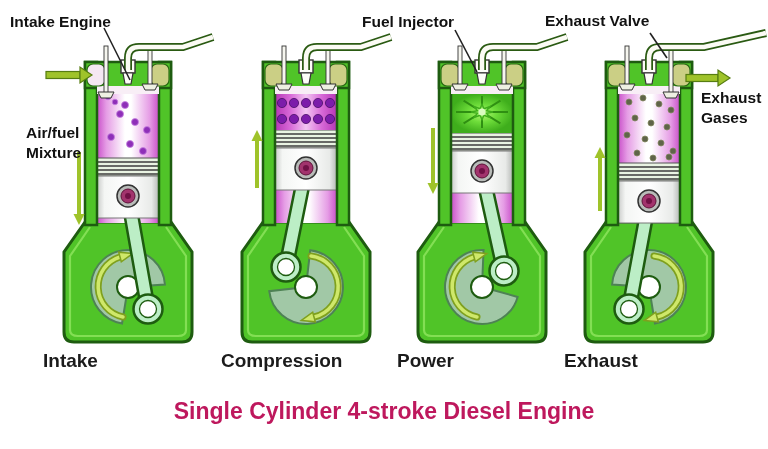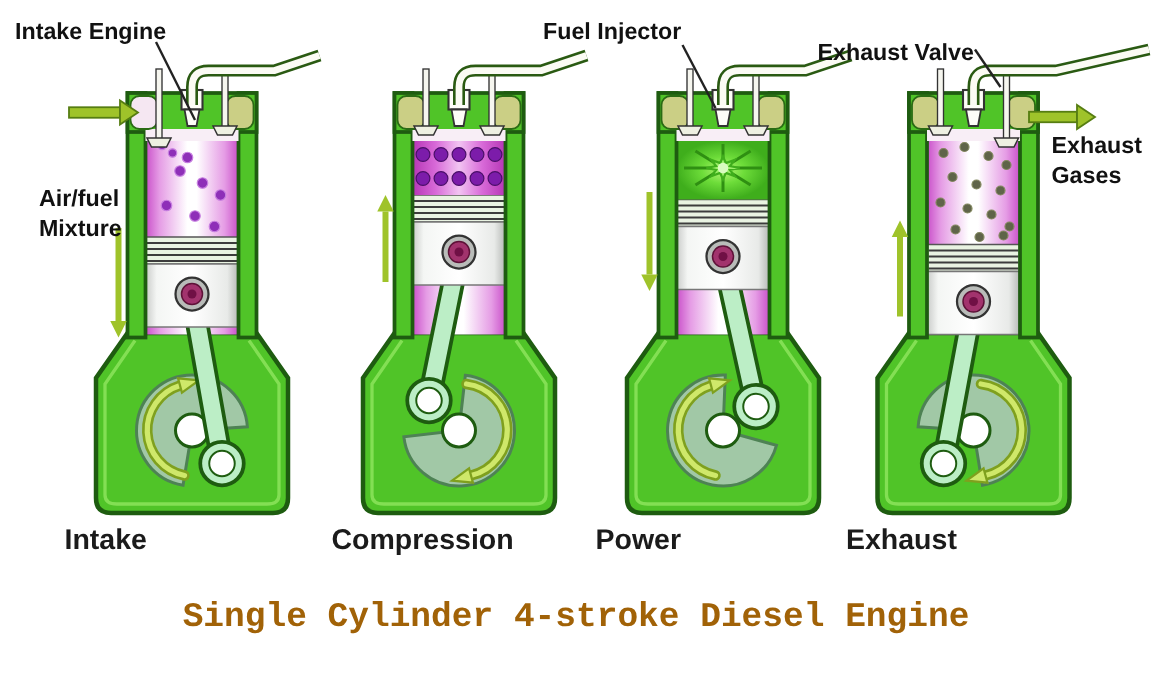--- a/index.html
+++ b/index.html
@@ -4,21 +4,21 @@
 <style>
   html,body{margin:0;padding:0;background:#fff;}
   #stage{position:relative;width:768px;height:449px;background:#ffffff;overflow:hidden;
          font-family:"Liberation Sans",sans-serif;}
   #diagram{position:absolute;left:0;top:0;}
   .ann{position:absolute;font-weight:bold;font-size:15.5px;line-height:20px;color:#111;
        white-space:pre-line;}
   .stroke-label{position:absolute;width:170px;text-align:left;font-weight:bold;
        font-size:19px;color:#1b1b1b;}
   .title{position:absolute;left:0;top:398px;width:768px;text-align:center;
-       font-weight:bold;font-size:23px;color:#a16207;font-family:Liberation Mono, monospace;}
+       font-weight:bold;font-size:23px;color:#be185d;}
 </style>
 </head>
 <body>
 
 <div id="stage">
   <svg id="diagram" width="768" height="449" viewBox="0 0 768 449">
       <defs>
         <linearGradient id="boreGrad" x1="0" y1="0" x2="1" y2="0">
           <stop offset="0%" stop-color="#c94fc9"></stop>
           <stop offset="15%" stop-color="#e59ce5"></stop>
@@ -362,21 +362,21 @@
       </g>
       <line x1="104" y1="28" x2="130" y2="80" stroke="#222" stroke-width="1.6"></line>
       <line x1="455" y1="30" x2="477" y2="72" stroke="#222" stroke-width="1.6"></line>
       <line x1="650" y1="33" x2="667" y2="58" stroke="#222" stroke-width="1.6"></line>
     </svg>
 
   <div class="ann" style="left:10px;top:12px;">Intake Engine</div>
   <div class="ann" style="left:26px;top:85px;margin-top:38px;">Air/fuel
 Mixture</div>
   <div class="ann" style="left:362px;top:12px;">Fuel Injector</div>
-  <div class="ann" style="left:545px;top:26px;text-align:center;">Exhaust Valve</div>
+  <div class="ann" style="left:545px;top:11px;text-align:center;">Exhaust Valve</div>
   <div class="ann" style="left:701px;top:88px;">Exhaust
 Gases</div>
 
   <div class="stroke-label" style="left:43px;top:350px;">Intake</div>
   <div class="stroke-label" style="left:221px;top:350px;">Compression</div>
   <div class="stroke-label" style="left:397px;top:350px;">Power</div>
   <div class="stroke-label" style="left:564px;top:350px;">Exhaust</div>
 
   <div class="title">Single Cylinder 4-stroke Diesel Engine</div>
 </div>

